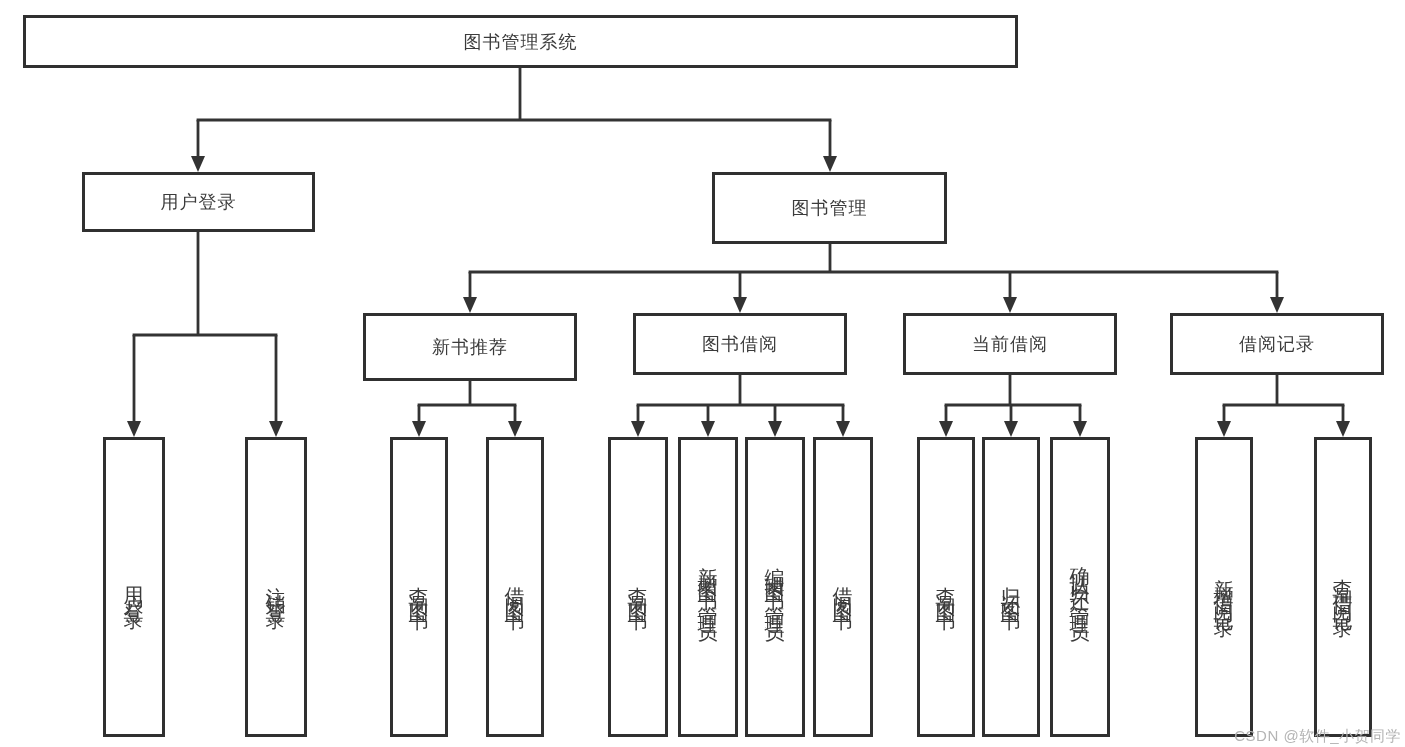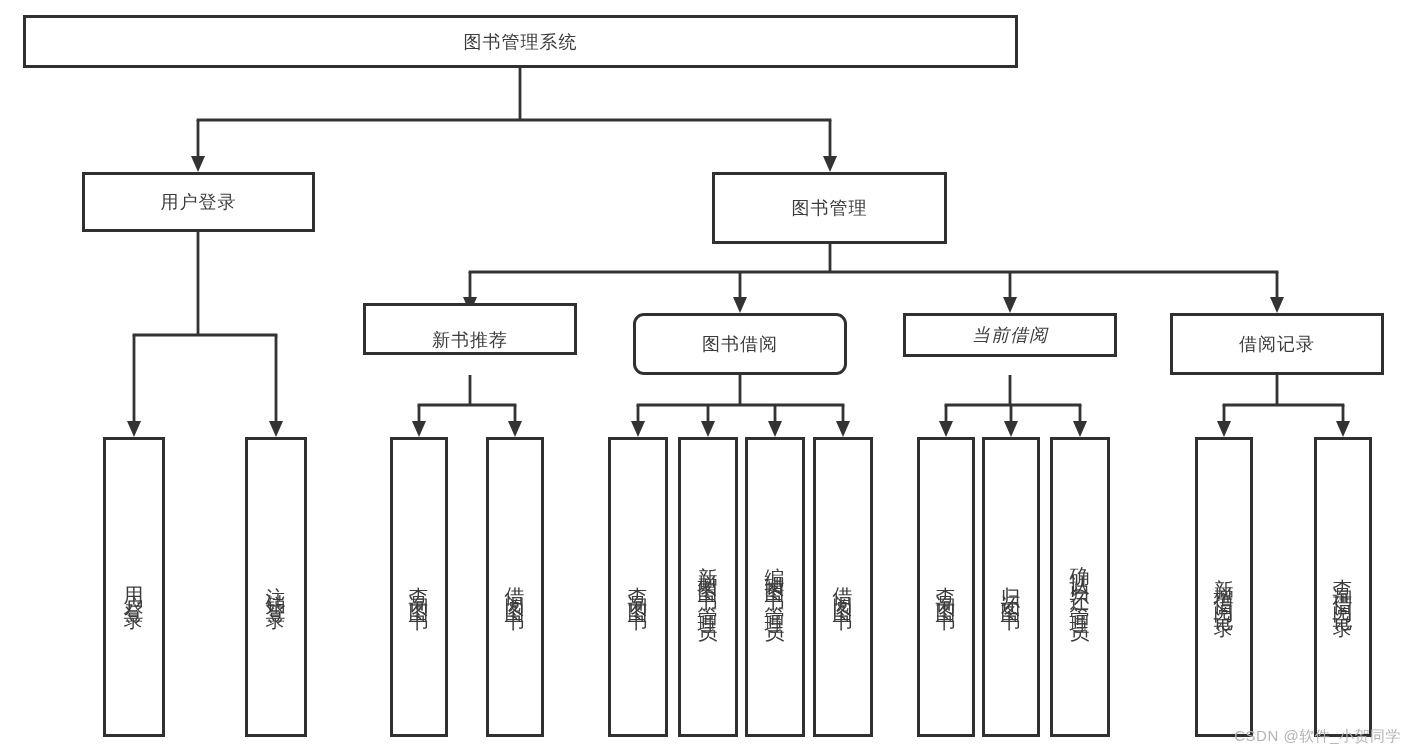--- a/index.html
+++ b/index.html
@@ -128,27 +128,27 @@
     <span>图书管理系统</span>
   </div>
 
   <div class="node h" style="left:82px; top:172px; width:233px; height:60px;">
     <span>用户登录</span>
   </div>
   <div class="node h" style="left:712px; top:172px; width:235px; height:72px;">
     <span>图书管理</span>
   </div>
 
-  <div class="node h" style="left:363px; top:303px; width:214px; height:52px;align-items:flex-end;">
+  <div class="node h" style="left:363px; top:313px; width:214px; height:68px;">
     <span>新书推荐</span>
   </div>
-  <div class="node h" style="left:633px; top:313px; width:214px; height:62px;border-radius:11px;">
+  <div class="node h" style="left:633px; top:313px; width:214px; height:62px;">
     <span>图书借阅</span>
   </div>
-  <div class="node h" style="left:903px; top:313px; width:214px; height:44px;font-style:italic;">
+  <div class="node h" style="left:903px; top:313px; width:214px; height:62px;">
     <span>当前借阅</span>
   </div>
   <div class="node h" style="left:1170px; top:313px; width:214px; height:62px;">
     <span>借阅记录</span>
   </div>
 
   <div class="node leaf" style="left:103px; top:437px; width:62px; height:300px;">
     <span class="vtext">用户登录</span>
   </div>
   <div class="node leaf" style="left:245px; top:437px; width:62px; height:300px;">

